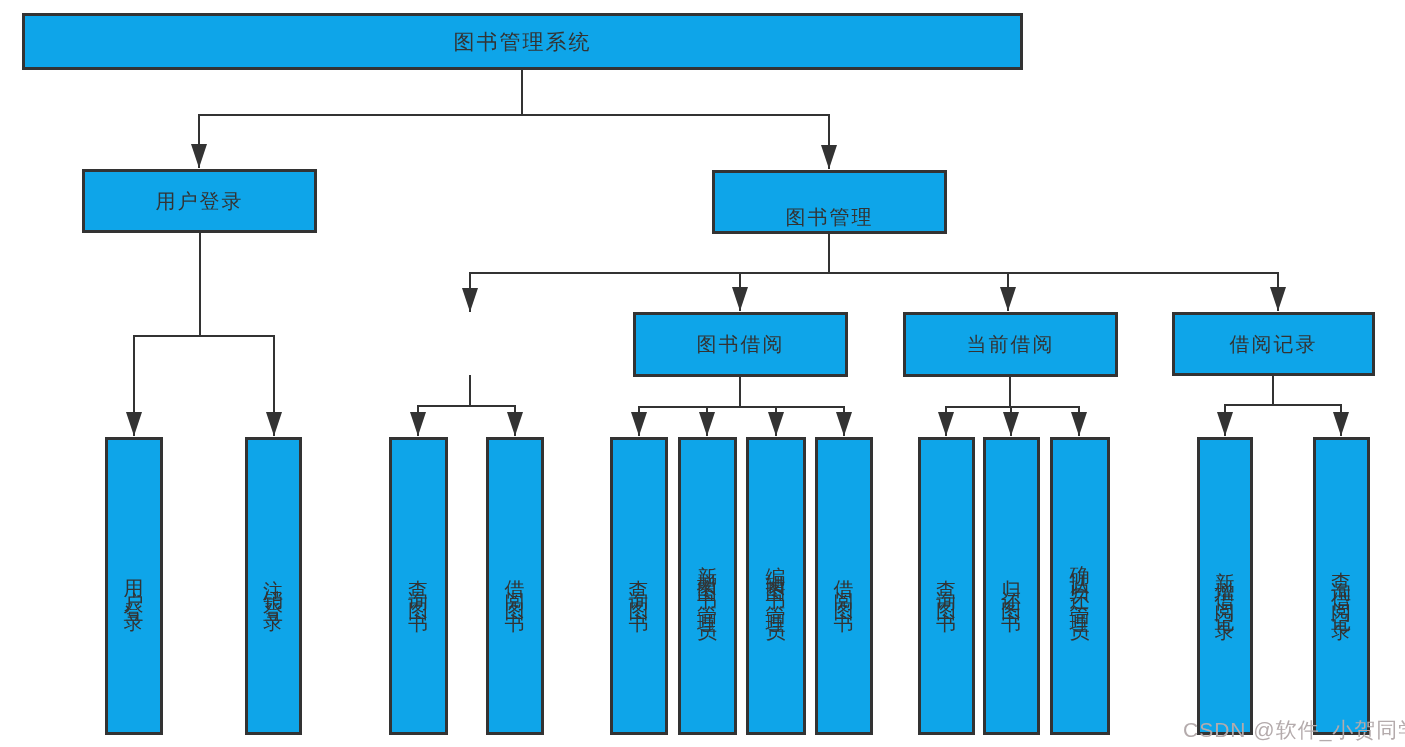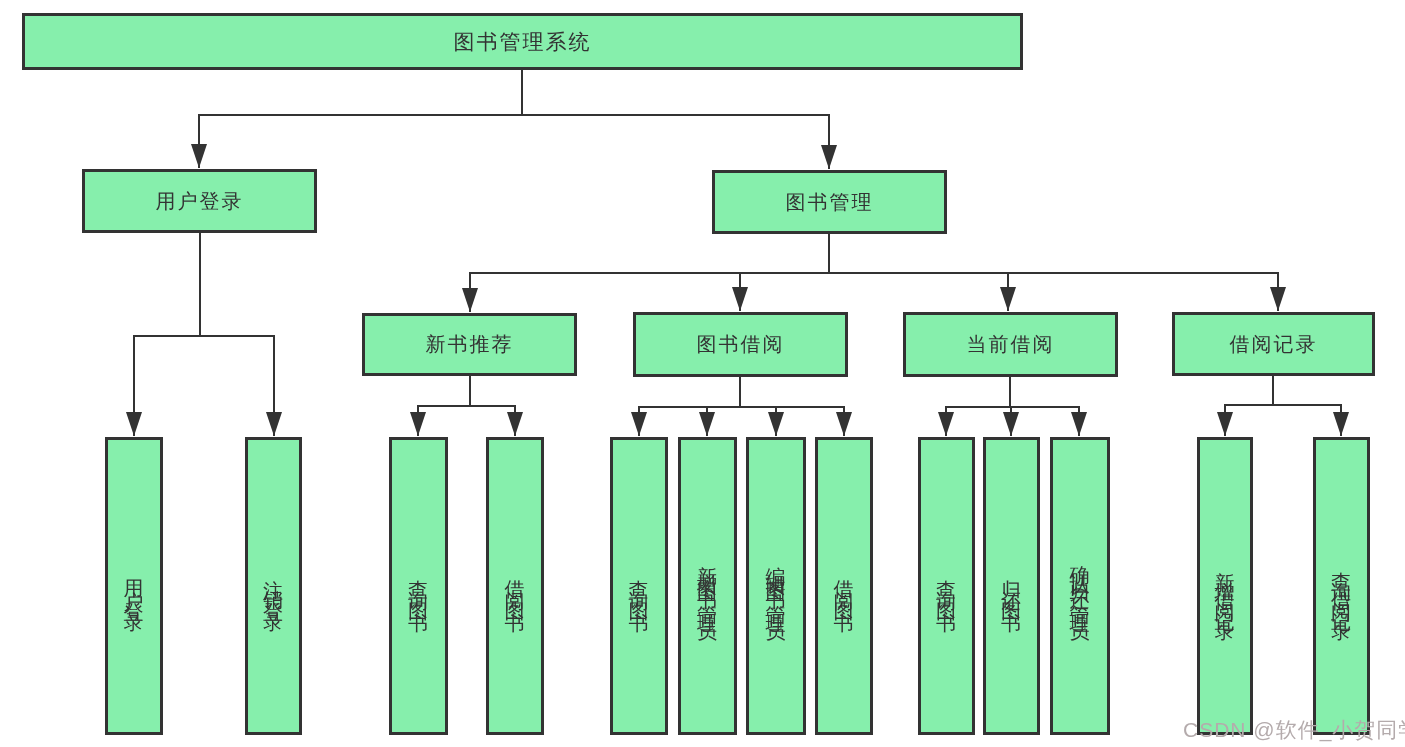--- a/index.html
+++ b/index.html
@@ -23,21 +23,21 @@
   }
   .connectors line {
     stroke: #333333;
     stroke-width: 2;
     stroke-linecap: square;
   }
 
   .node {
     position: absolute;
     border: 3px solid #333333;
-    background: #86efac;
+    background: #0ea5e9;
     display: flex;
     align-items: center;
     justify-content: center;
     z-index: 2;
   }
   .node.h { font-size: 20px; letter-spacing: 2px; }
   .node.root { font-size: 21px; border-width: 3px; }
 
   .leaf span.v {
     writing-mode: vertical-rl;
@@ -128,27 +128,24 @@
     </g>
   </svg>
 
   <div class="node h root" style="left:22px; top:13px; width:1001px; height:57px;">
     <span>图书管理系统</span>
   </div>
 
   <div class="node h" style="left:82px; top:169px; width:235px; height:64px;">
     <span>用户登录</span>
   </div>
-  <div class="node h" style="left:712px; top:170px; width:235px; height:64px;">
+  <div class="node h" style="left:712px; top:170px; width:235px; height:64px;align-items:flex-end;">
     <span>图书管理</span>
   </div>
 
-  <div class="node h" style="left:362px; top:313px; width:215px; height:63px;">
-    <span>新书推荐</span>
-  </div>
   <div class="node h" style="left:633px; top:312px; width:215px; height:65px;">
     <span>图书借阅</span>
   </div>
   <div class="node h" style="left:903px; top:312px; width:215px; height:65px;">
     <span>当前借阅</span>
   </div>
   <div class="node h" style="left:1172px; top:312px; width:203px; height:64px;align-items:center;">
     <span>借阅记录</span>
   </div>
 

